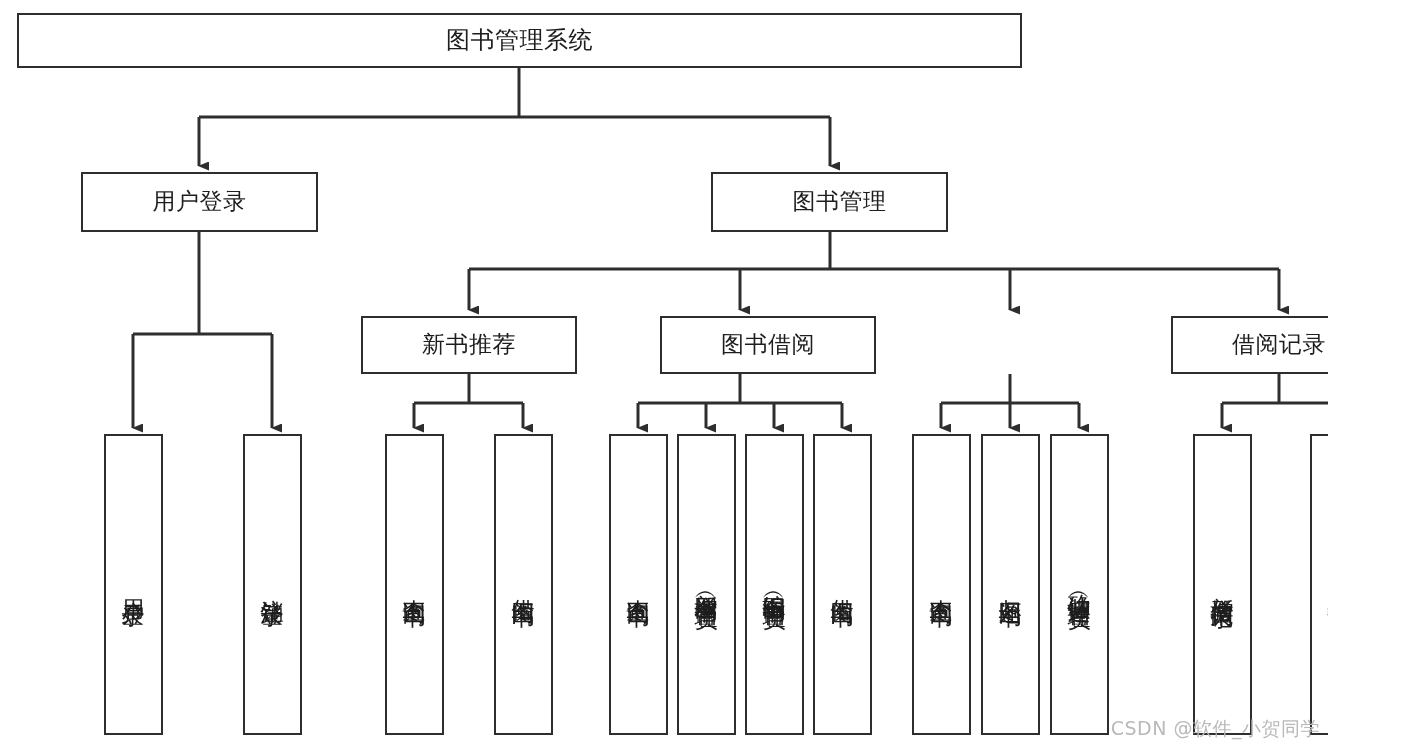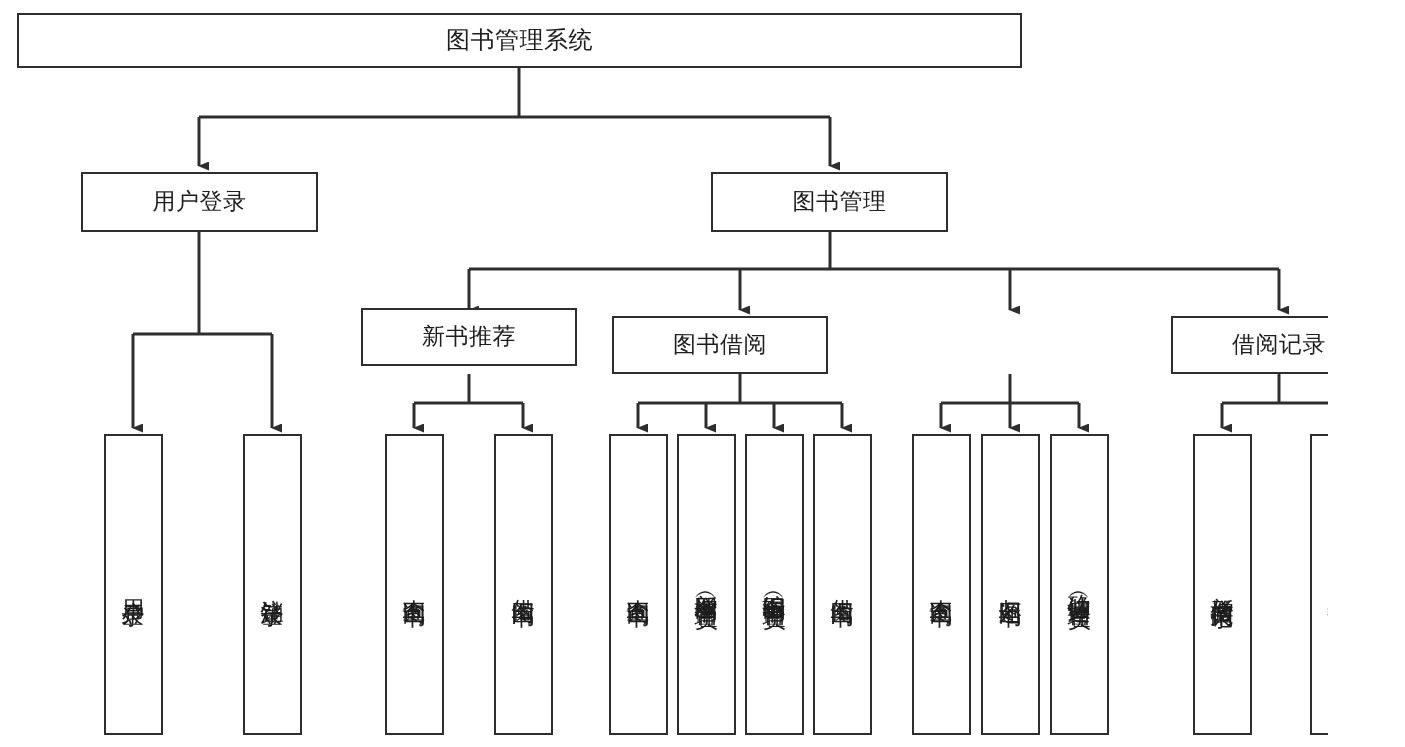--- a/index.html
+++ b/index.html
@@ -132,24 +132,24 @@
     <span>图书管理系统</span>
   </div>
 
   <div class="node node-h" style="left:81px; top:172px; width:237px; height:60px;">
     <span>用户登录</span>
   </div>
   <div class="node node-h" style="left:711px; top:172px; width:237px; height:60px;padding-left:20px;">
     <span>图书管理</span>
   </div>
 
-  <div class="node node-h" style="left:361px; top:308px; width:216px; height:58px;">
+  <div class="node node-h" style="left:361px; top:316px; width:216px; height:58px;">
     <span>新书推荐</span>
   </div>
-  <div class="node node-h" style="left:612px; top:316px; width:216px; height:58px;">
+  <div class="node node-h" style="left:660px; top:316px; width:216px; height:58px;">
     <span>图书借阅</span>
   </div>
   <div class="node node-h" style="left:1171px; top:316px; width:216px; height:58px;text-align:right;">
     <span>借阅记录</span>
   </div>
 
   <div class="node node-v" style="left:104px; top:434px; width:59px; height:301px;">
     <span>用户登录</span>
   </div>
   <div class="node node-v" style="left:243px; top:434px; width:59px; height:301px;">
@@ -186,14 +186,15 @@
     <span>确认归还（管理员）</span>
   </div>
 
   <div class="node node-v" style="left:1193px; top:434px; width:59px; height:301px;">
     <span>新增借阅记录</span>
   </div>
   <div class="node node-v" style="left:1310px; top:434px; width:59px; height:301px;">
     <span>查询借阅记录</span>
   </div>
 
+  <div class="watermark">CSDN @软件_小贺同学</div>
 
 </div>
 
 </body></html>

